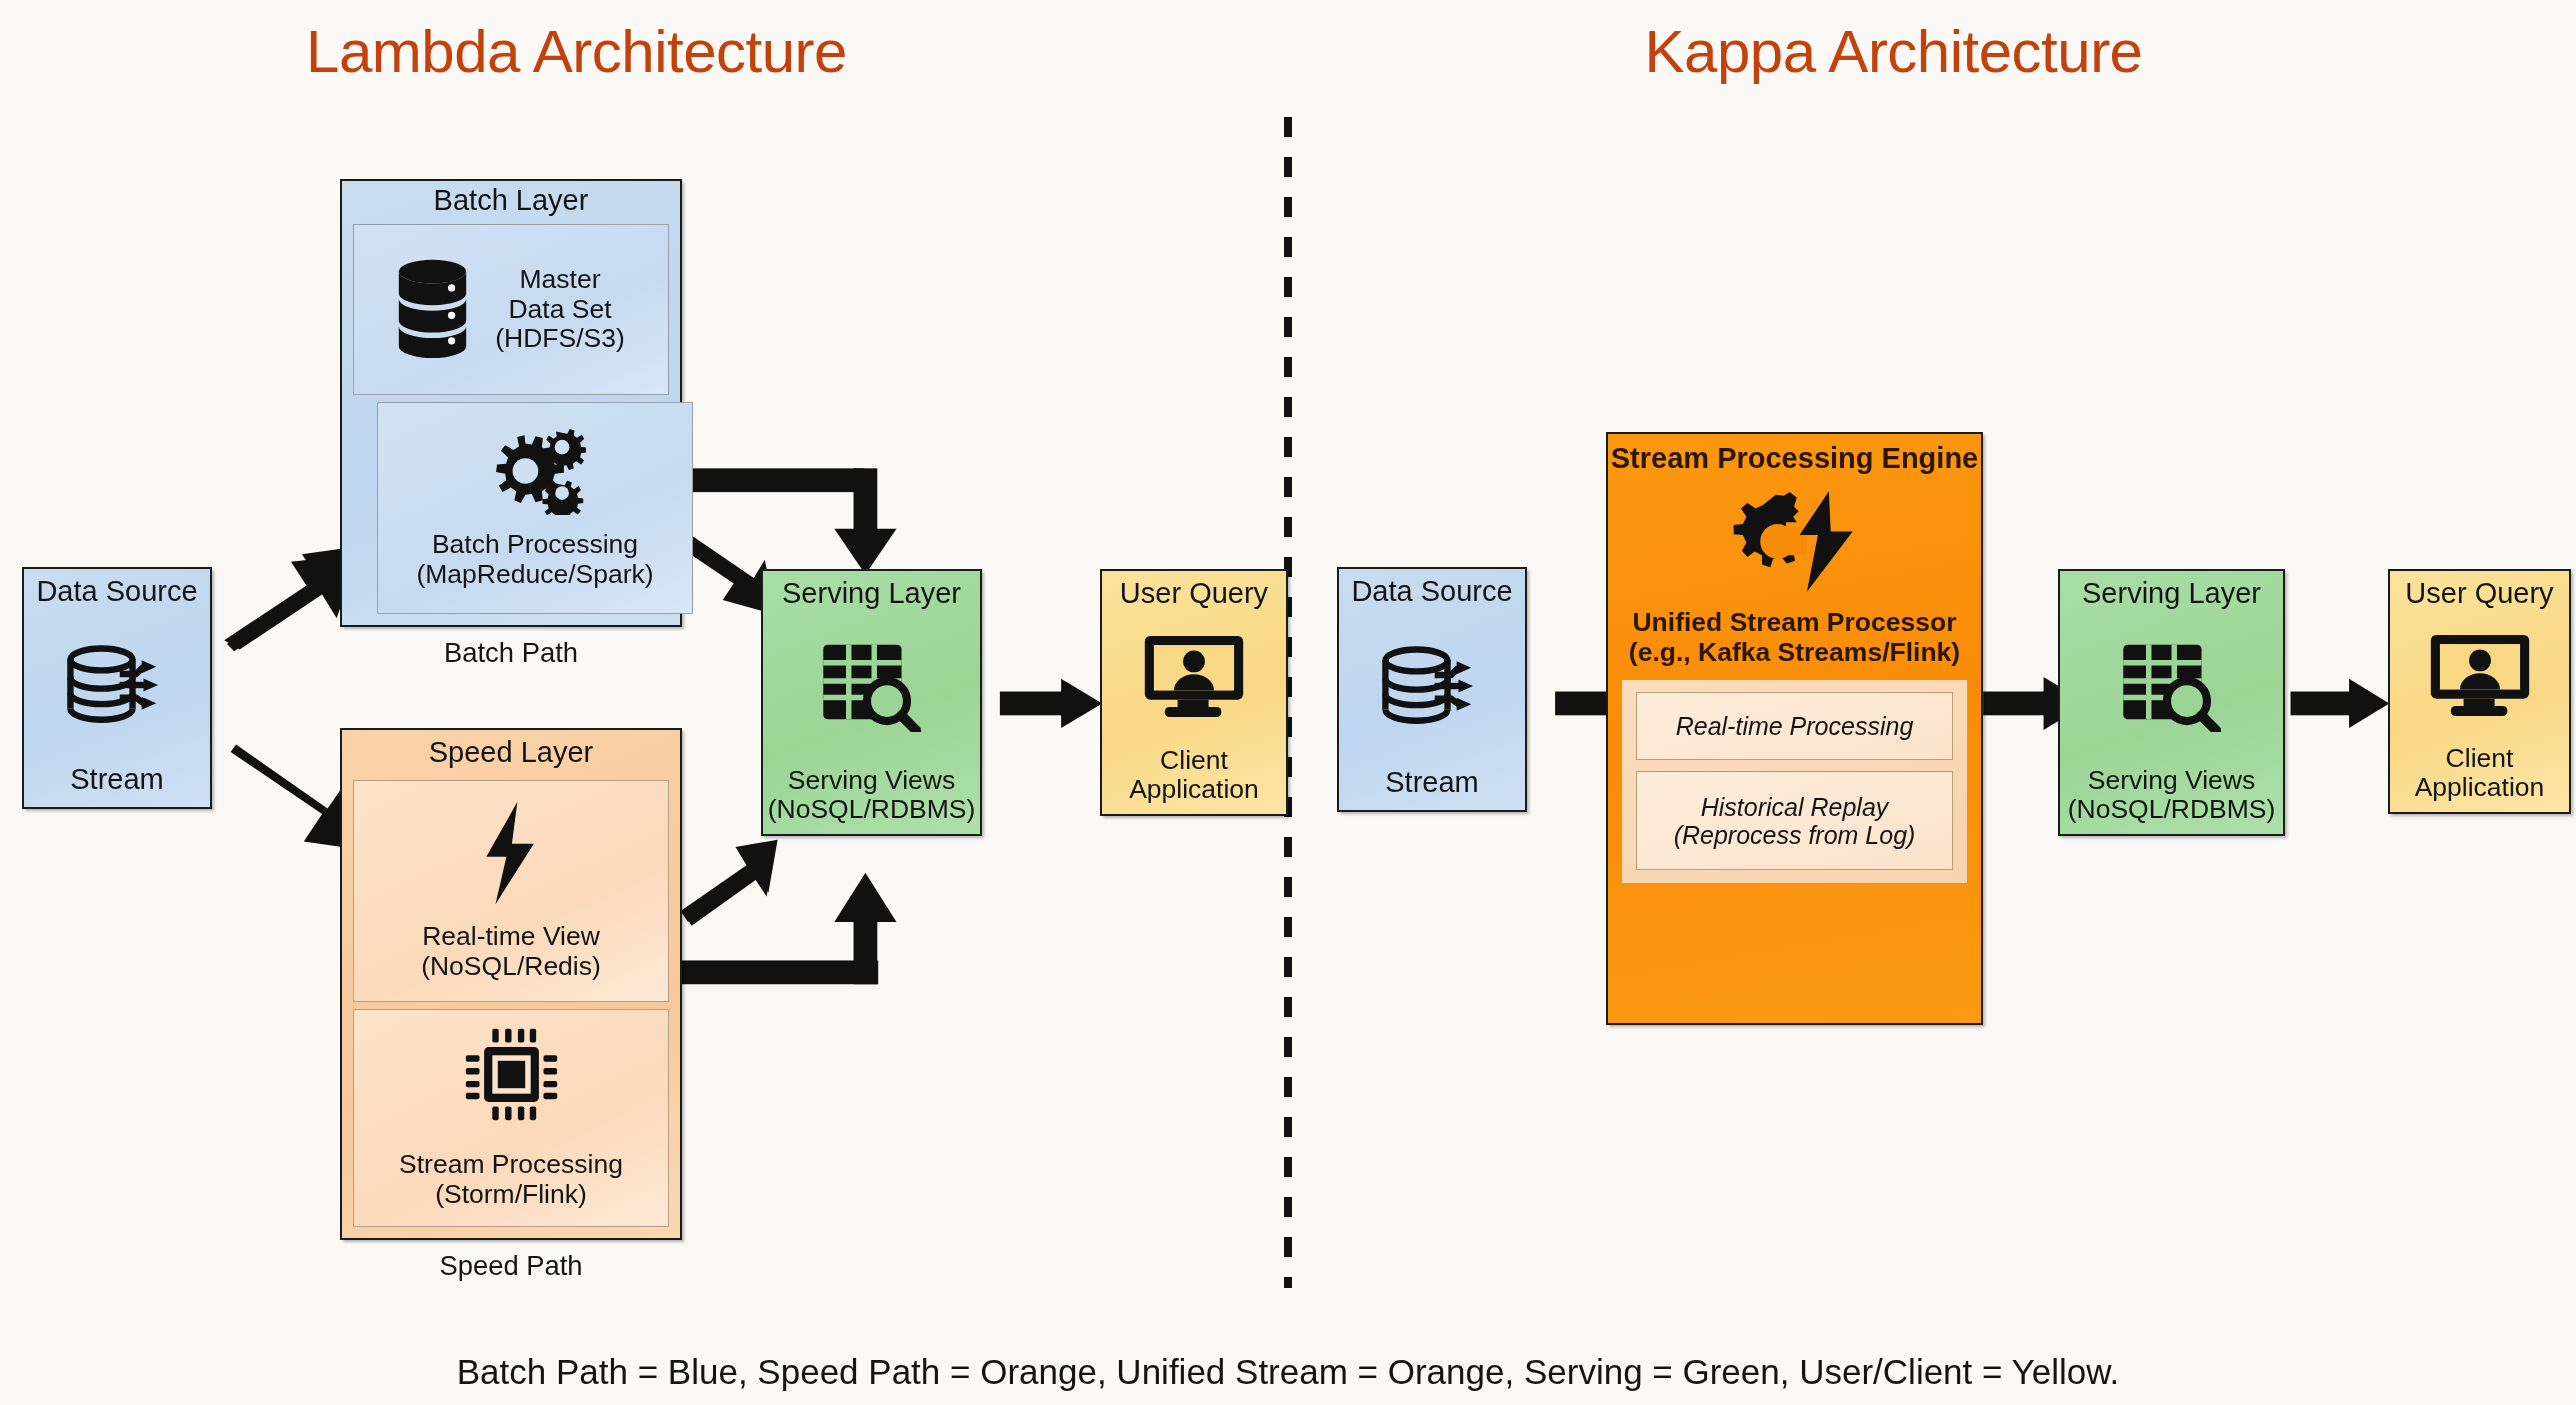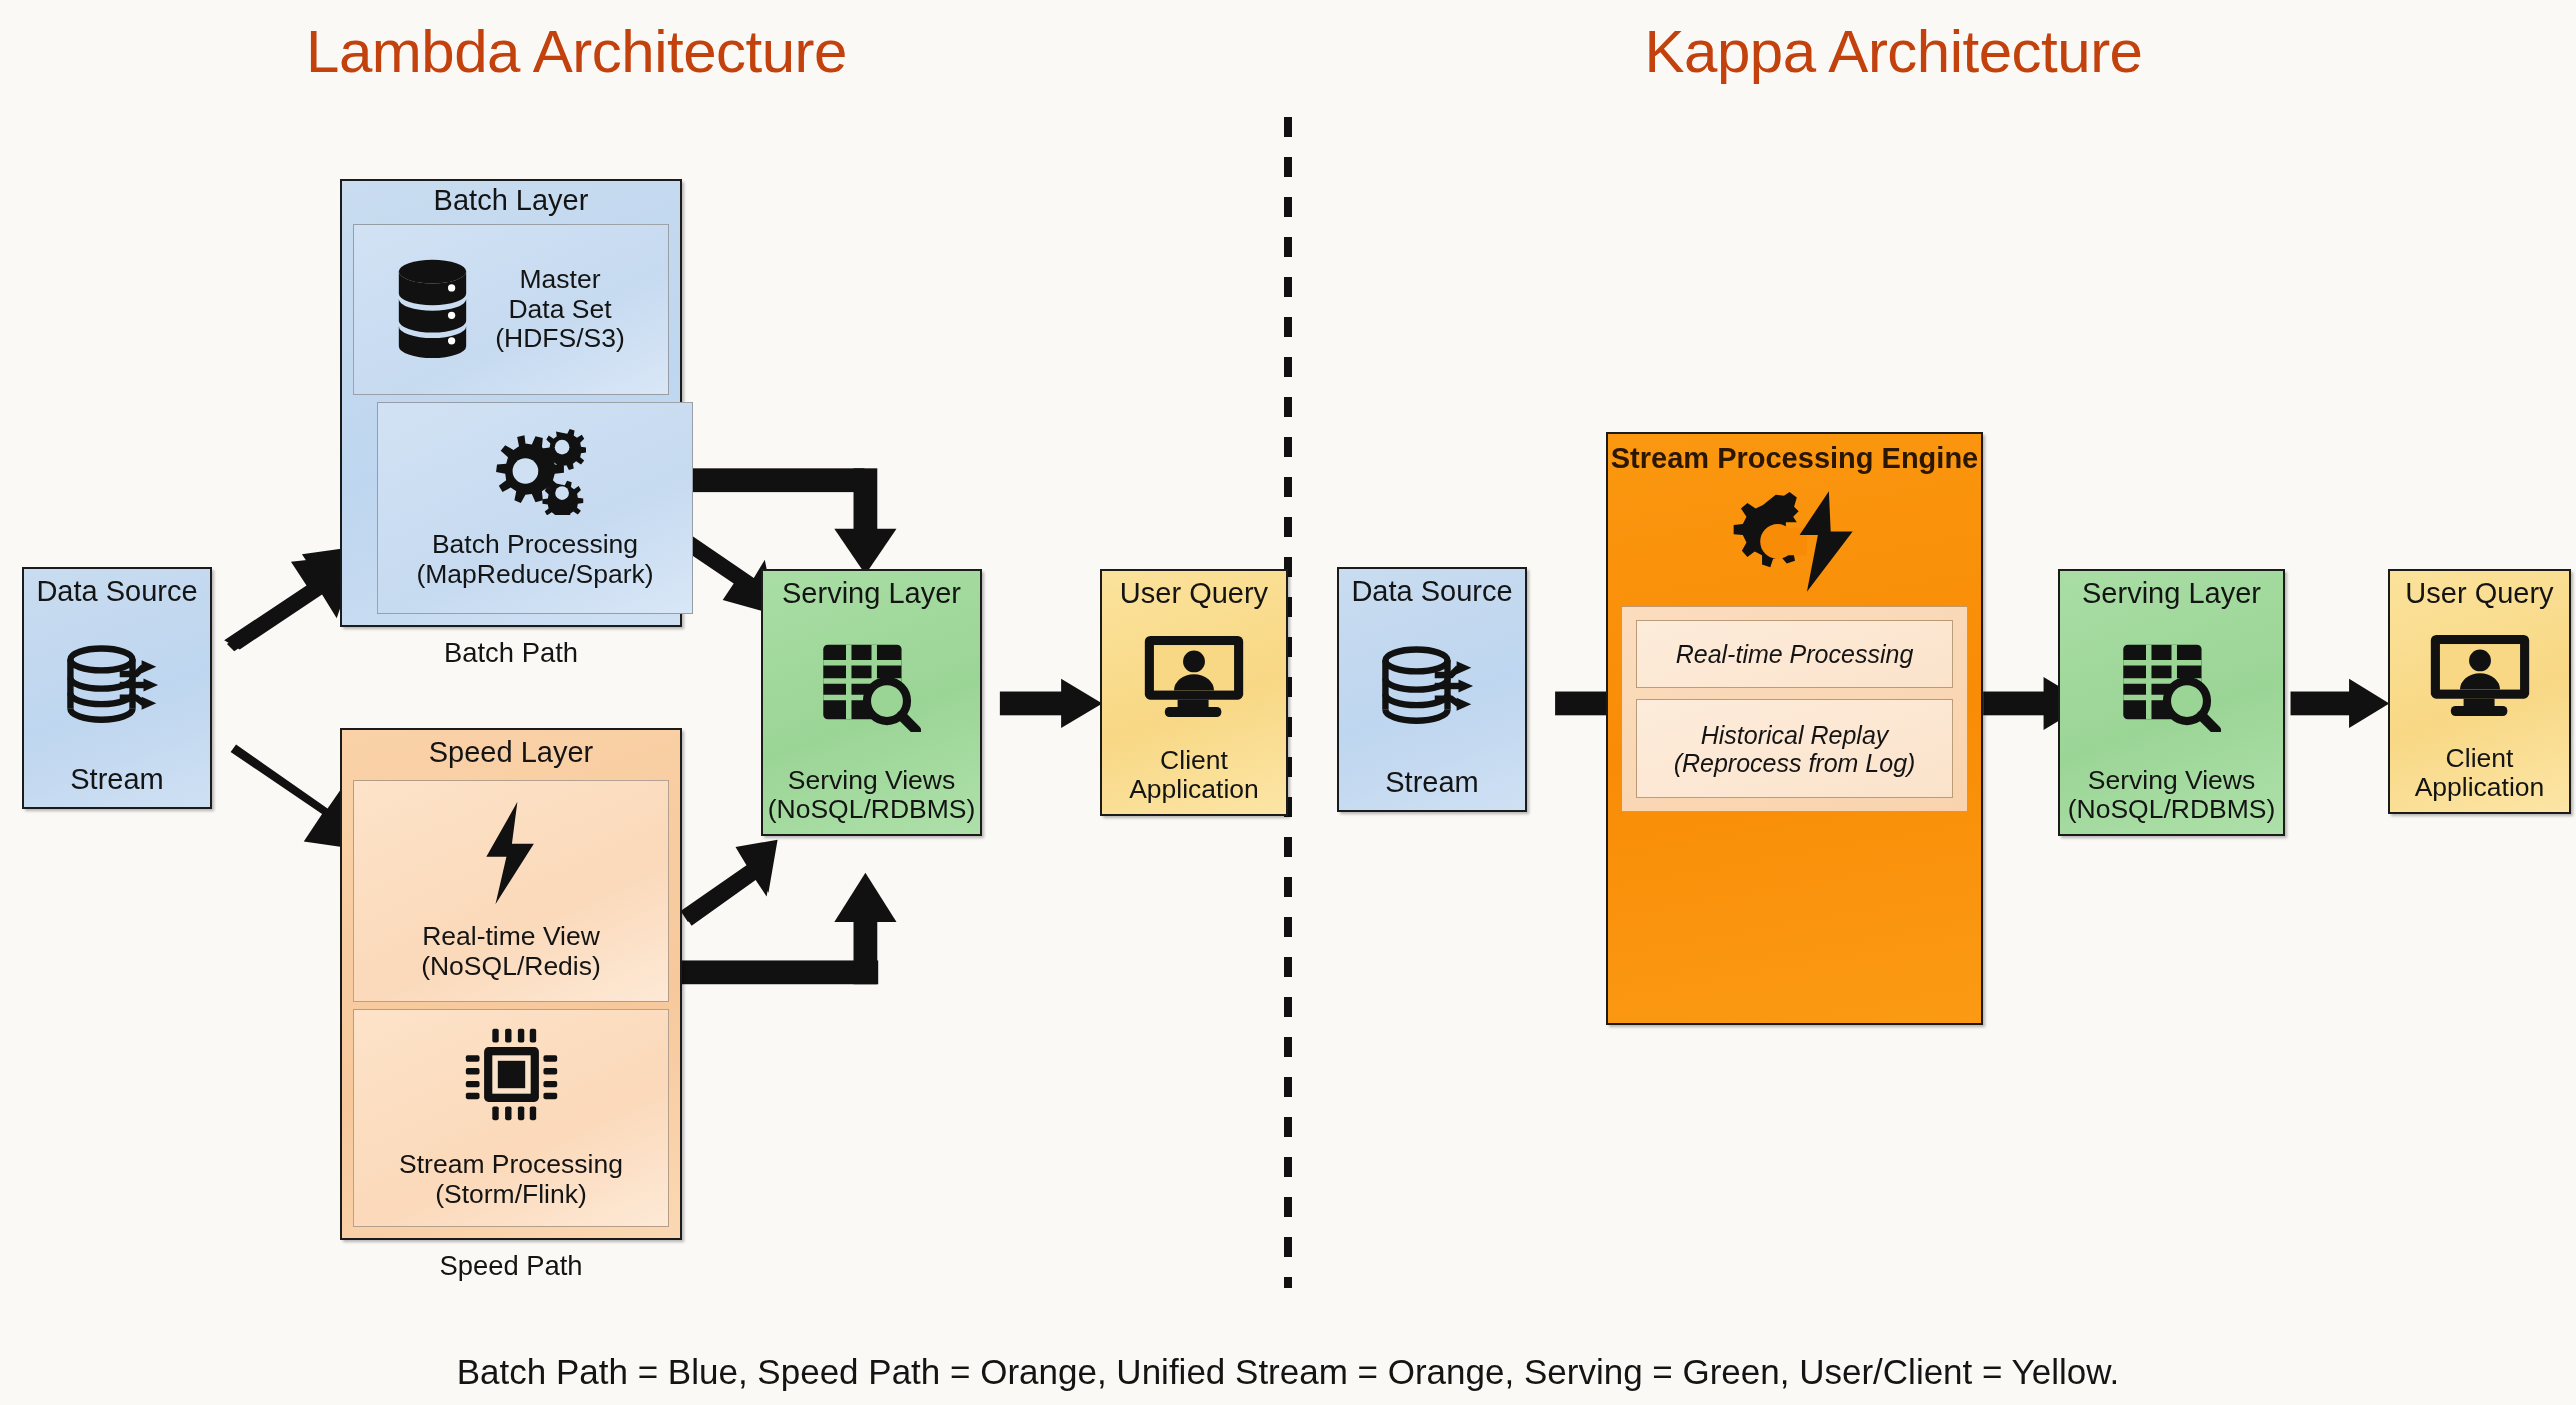--- a/index.html
+++ b/index.html
@@ -387,20 +387,24 @@
     <span class="icon" style="margin-top:16.5px;">
       <svg width="130" height="101" viewBox="0 0 142 110" xmlns="http://www.w3.org/2000/svg">
         <g fill="#111">
           <path d="M50,4 l9,1 6,-4 8,6 -3,10 5,5 -6,6 4,6 -12,0 0,12 14,0 -4,8 8,6 -10,6 2,10 -9,3 -6,-7 -9,2 -3,9 -9,-3 0,-10 -8,-4 -8,6 -6,-7 5,-9 -4,-8 -10,-1 0,-10 10,-1 4,-8 -6,-9 7,-6 9,6 8,-4 Z"></path>
           <circle cx="52" cy="55" r="19" fill="#f98c06"></circle>
           <path d="M62,40 L62,70 L84,70 L84,40 Z" fill="#f98c06"></path>
           <path d="M108,0 L76,48 L96,48 L84,110 L134,44 L110,44 Z"></path>
         </g>
       </svg>
     </span>
+    <div style="text-align:center; margin-top:12.8px;">
+      <div class="cap" style="color:#2b1600; font-weight:bold;">Unified Stream Processor</div>
+      <div class="cap" style="color:#2b1600; font-weight:bold;">(e.g., Kafka Streams/Flink)</div>
+    </div>
 
     <div class="inner-panel orange-s-panel" style="width:100%; margin-top:11px; padding:12.8px 14.6px; gap:11px; border-color:rgba(120,80,30,0.45);">
       <div class="inner-panel orange-s-inner" style="width:100%; height:68px; border-color:rgba(120,80,30,0.5);">
         <div class="cap sm">Real-time Processing</div>
       </div>
       <div class="inner-panel orange-s-inner" style="width:100%; height:99px; border-color:rgba(120,80,30,0.5);">
         <div class="cap sm">Historical Replay</div>
         <div class="cap sm">(Reprocess from Log)</div>
       </div>
     </div>

